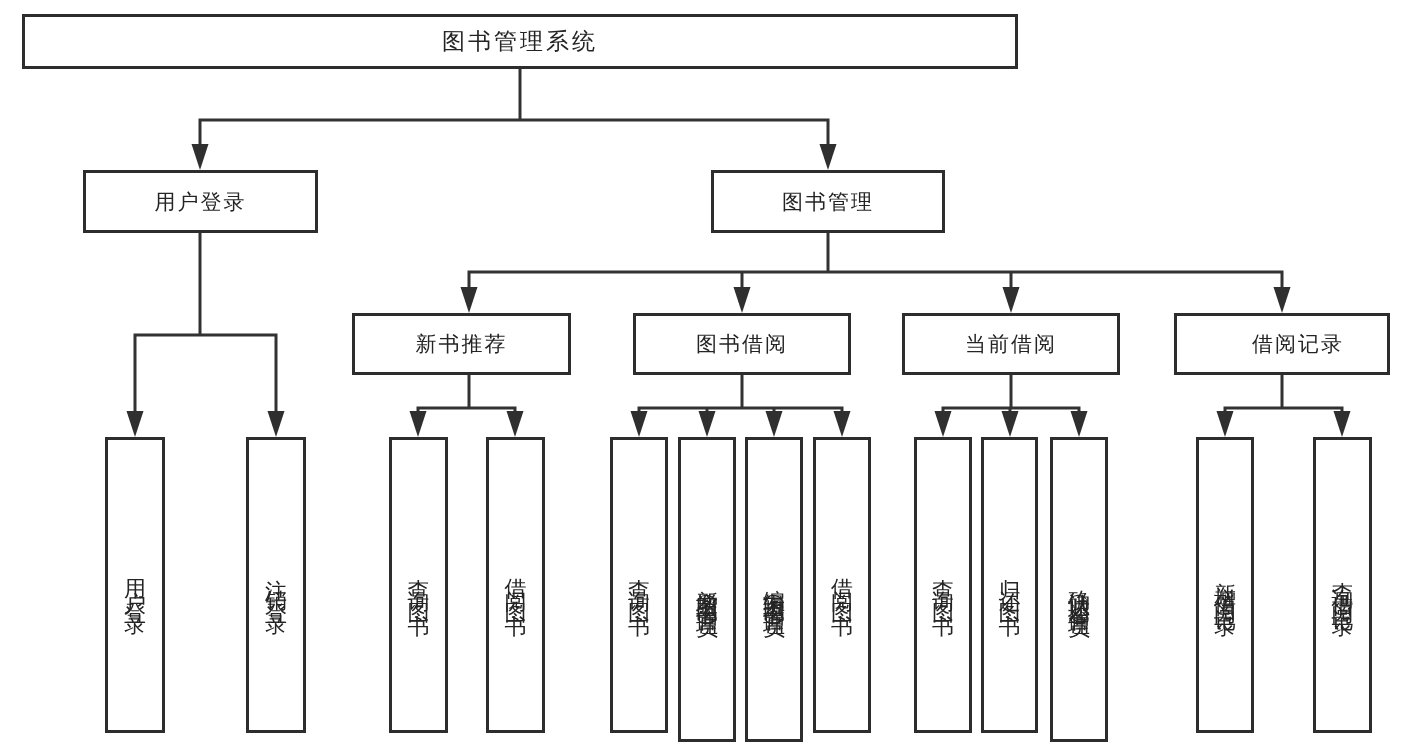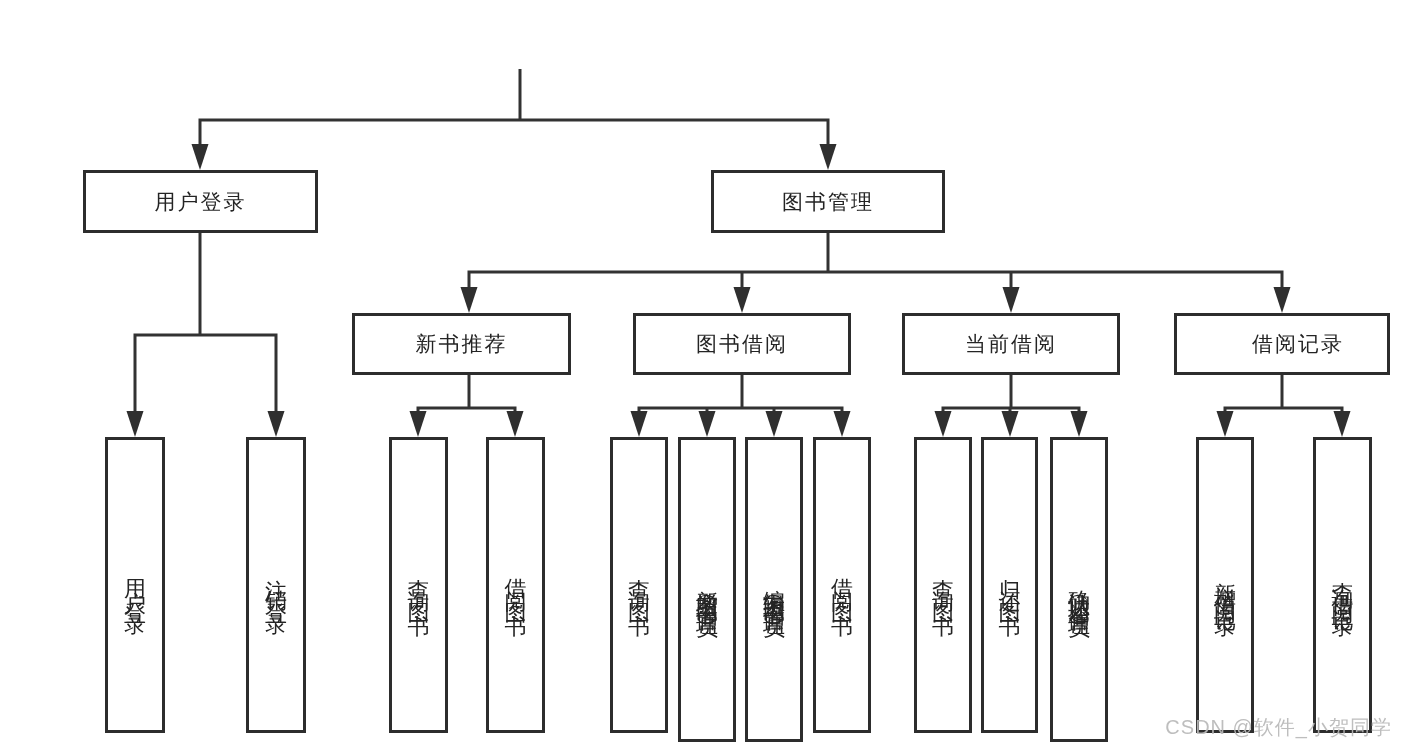--- a/index.html
+++ b/index.html
@@ -92,20 +92,23 @@
       <polygon points="765.5,411 782.5,411 774,437"></polygon>
       <polygon points="833.5,411 850.5,411 842,437"></polygon>
       <polygon points="934.5,411 951.5,411 943,437"></polygon>
       <polygon points="1001.5,411 1018.5,411 1010,437"></polygon>
       <polygon points="1070.5,411 1087.5,411 1079,437"></polygon>
       <polygon points="1216.5,411 1233.5,411 1225,437"></polygon>
       <polygon points="1333.5,411 1350.5,411 1342,437"></polygon>
     </g>
   </svg>
 
+  <div class="node hnode root" style="left:22px;top:14px;width:996px;height:55px;">
+      <span>图书管理系统</span>
+    </div>
 
   <div class="node hnode" style="left:83px;top:170px;width:235px;height:63px;">
       <span>用户登录</span>
     </div>
 
   <div class="node hnode" style="left:711px;top:170px;width:234px;height:63px;">
       <span>图书管理</span>
     </div>
 
   <div class="node hnode" style="left:352px;top:313px;width:219px;height:62px;">
@@ -169,15 +172,14 @@
     </div>
 
   <div class="node vnode long" style="left:1196px;top:437px;width:58px;height:296px;">
       <span>新增借阅记录</span>
     </div>
 
   <div class="node vnode long" style="left:1313px;top:437px;width:59px;height:296px;">
       <span>查询借阅记录</span>
     </div>
 
-  <div class="watermark">CSDN @软件_小贺同学</div>
 
 </div>
 
 </body></html>

